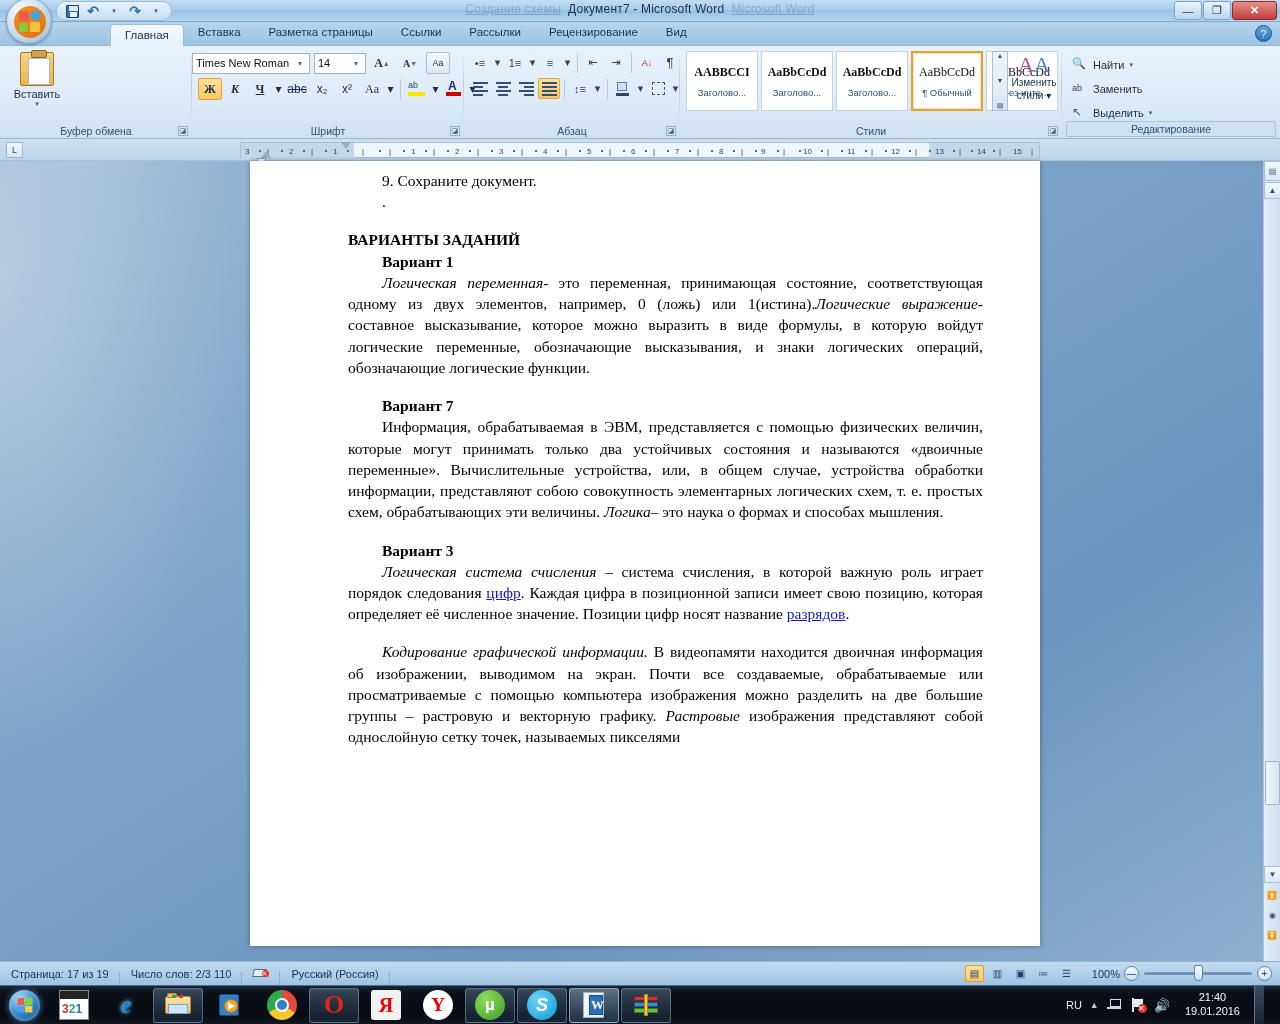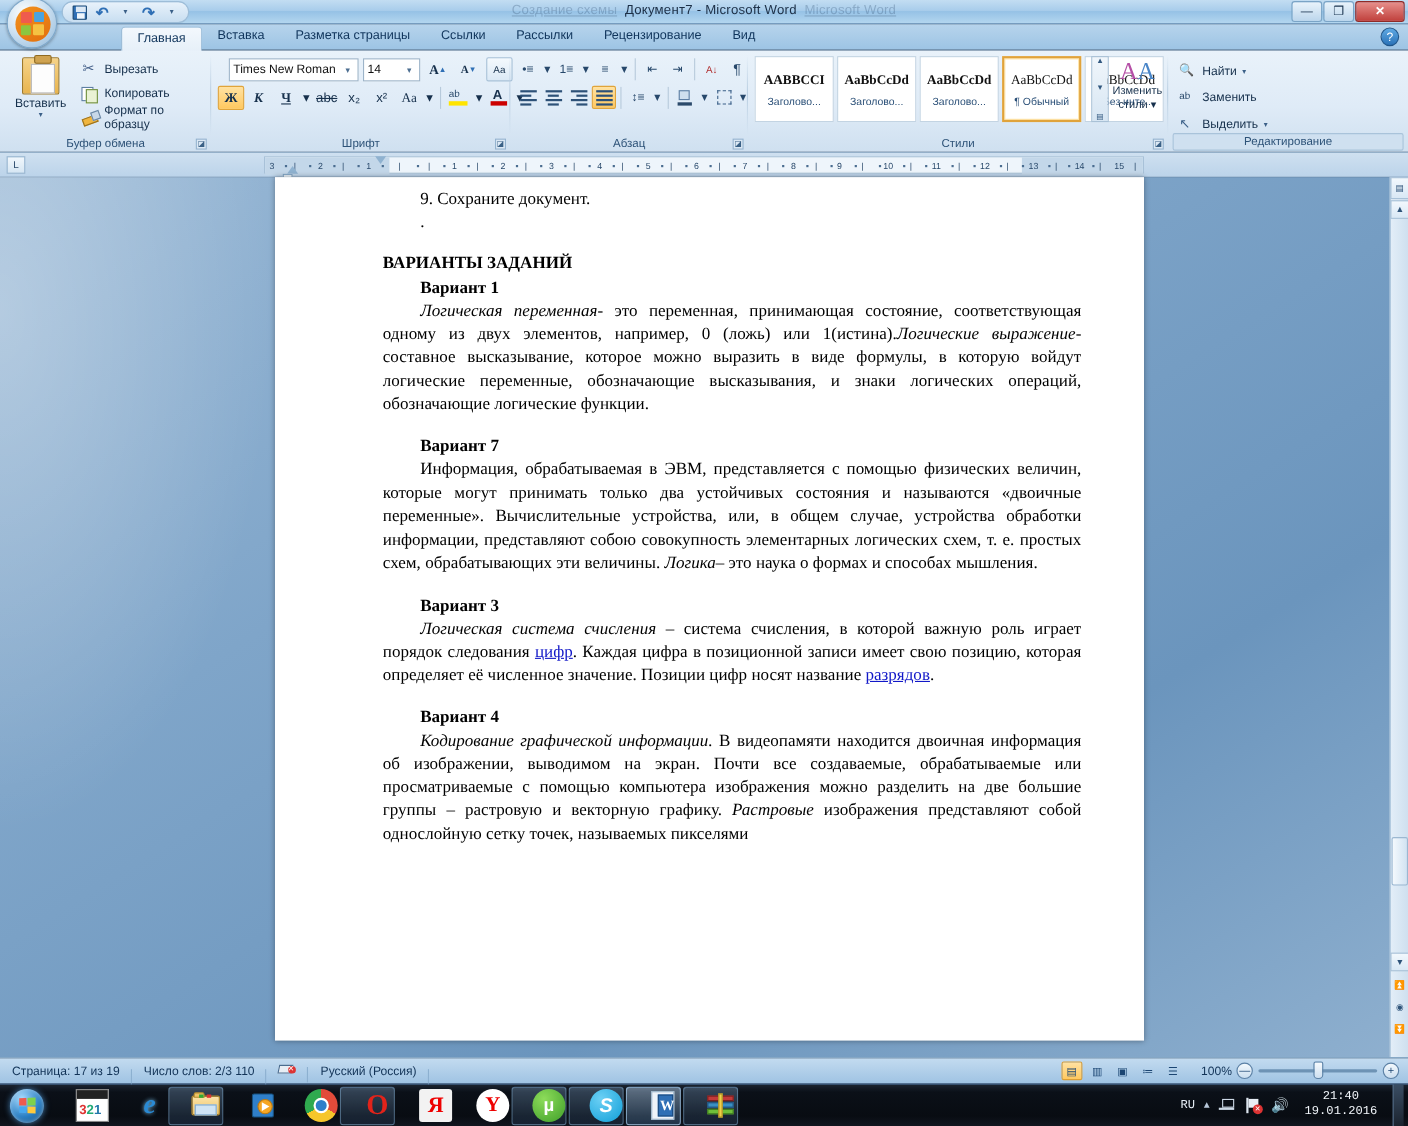--- a/index.html
+++ b/index.html
@@ -91,21 +91,21 @@
   .ico16{ width:16px; height:16px; display:inline-block; position:relative; }
   .ic-scissors:before{content:"✂";font-size:13px;color:#46618a;position:absolute;left:1px;top:-1px;}
   .ic-copy{ }
   .ic-copy:before{content:"";position:absolute;left:0;top:2px;width:9px;height:11px;background:#fff;border:1px solid #5d7fa4;}
   .ic-copy:after{content:"";position:absolute;left:4px;top:4px;width:9px;height:11px;background:#e9f2d4;border:1px solid #6f8f3f;}
   .ic-brush:before{content:"";position:absolute;left:1px;top:7px;width:12px;height:5px;background:#f0b53e;border:1px solid #9a7220;transform:rotate(-20deg);}
   .ic-brush:after{content:"";position:absolute;left:9px;top:2px;width:6px;height:6px;background:#c8d8e8;border:1px solid #6b88a5;transform:rotate(-20deg);}
 
   
   .g-font{ left:192px; width:272px; }
-  .fontrow1{ position:absolute; left:16px; top:6px; display:flex; align-items:center; gap:4px; }
+  .fontrow1{ position:absolute; left:0; top:6px; display:flex; align-items:center; gap:4px; }
   .combo{ height:21px; background:#fff; border:1px solid #9db4c9; display:flex; align-items:center;
           font-size:11px; color:#111; padding:0 3px; }
   .combo .cv{ flex:1; }
   .combo .cd{ width:12px; text-align:center; color:#4c6e91; font-size:8px; }
   .fbtn{ width:24px; height:22px; display:flex; align-items:center; justify-content:center;
          font-size:12px; color:#16304c; }
   .fbtn.on{ background:linear-gradient(to bottom,#ffe2a2,#ffc85f); border:1px solid #e0a43a; border-radius:2px; }
   .fontrow2{ position:absolute; left:6px; top:32px; display:flex; align-items:center; gap:1px; }
   .sep{ width:1px; height:20px; background:#b7cadb; margin:0 3px; }
   .bold-g{ font-weight:bold; font-family:"Liberation Serif",serif; }
@@ -238,29 +238,29 @@
             background:linear-gradient(to bottom,#1b2430 0%,#0b1018 18%,#080c12 75%,#11161f 100%);
             border-top:1px solid #4a6d95; display:flex; align-items:center; }
   .startorb{ width:48px; height:37px; display:flex; align-items:center; justify-content:center; }
   .startorb .ball{ width:31px;height:31px;border-radius:50%;
                    background:radial-gradient(circle at 35% 28%,#a8dcff,#2a7fc4 55%,#10436e 100%);
                    box-shadow:0 0 6px rgba(90,170,240,.7), inset 0 0 5px rgba(255,255,255,.5);
                    display:flex;align-items:center;justify-content:center;}
   .flag{ width:15px;height:14px;display:grid;grid-template-columns:1fr 1fr;grid-template-rows:1fr 1fr;gap:1px;transform:perspective(20px) rotateY(-8deg);}
   .flag i:nth-child(1){background:#ef5a4e;} .flag i:nth-child(2){background:#7fd14b;}
   .flag i:nth-child(3){background:#45a7ef;} .flag i:nth-child(4){background:#ffc93c;}
-  .tbitem{ width:50px; height:35px; margin:0 1px; display:flex; align-items:center; justify-content:flex-end;
+  .tbitem{ width:50px; height:35px; margin:0 1px; display:flex; align-items:center; justify-content:center;
            border-radius:3px; position:relative; }
   .tbitem.run{ background:linear-gradient(to bottom,rgba(150,190,230,.30),rgba(60,100,150,.18));
                border:1px solid rgba(150,200,240,.40); }
   .tbitem.act{ background:linear-gradient(to bottom,rgba(185,215,245,.48),rgba(80,130,180,.30));
                border:1px solid rgba(180,220,255,.60); }
   .ti{ width:30px; height:30px; position:relative; }
-  .tray{ margin-left:auto; display:flex; align-items:center; gap:8px; padding-right:4px;
-         color:#e7eef6; font-size:11px;font-family:Liberation Mono, monospace; }
+  .tray{ margin-left:auto; display:flex; align-items:center; gap:8px; padding-right:16px;
+         color:#e7eef6; font-size:11px; }
   .clock{ text-align:center; line-height:1.25; font-size:11px; color:#f2f6fb; padding:0 6px; }
   .showdesk{ width:10px; height:39px; background:linear-gradient(to bottom,#3a4d63,#1a222d);
              border-left:1px solid #5c7896; }
 </style>
 </head>
 <body>
 
 <div class="app">
 
   <div class="titlebar">
@@ -309,34 +309,20 @@
     <div class="help-btn">?</div>
   </div>
 
   <div class="ribbon">
 
     <div class="grp g-clip">
       <div class="paste">
         <div class="clipimg"></div>
         <div class="paste-lbl">Вставить</div>
         <div class="tiny-caret">▾</div>
-      </div>
-      <div class="clip-items">
-        <div class="clip-item">
-          <span class="ico16 ic-scissors"></span>
-          <span>Вырезать</span>
-        </div>
-        <div class="clip-item">
-          <span class="ico16 ic-copy"></span>
-          <span>Копировать</span>
-        </div>
-        <div class="clip-item">
-          <span class="ico16 ic-brush"></span>
-          <span>Формат по образцу</span>
-        </div>
       </div>
       <div class="grp-label">Буфер обмена</div>
       <div class="dlg">◪</div>
     </div>
 
     <div class="grp g-font">
       <div class="fontrow1">
         <div class="combo" style="width:118px;">
           <span class="cv">Times New Roman</span>
           <span class="cd">▾</span>
@@ -605,21 +591,20 @@
         <div class="sp"></div>
 
         <p class="indent bld">Вариант  7</p>
         <p class="indent"><span>Информация, обрабатываемая в ЭВМ, представляется с помощью физических величин, которые могут принимать только два устойчивых состояния и называются «двоичные переменные». Вычислительные устройства, или, в общем случае, устройства обработки информации, представляют собою совокупность элементарных логических схем, т. е. простых схем, обрабатывающих эти величины. </span><span class="itl">Логика</span><span>– это наука о формах и способах мышления.</span></p>
         <div class="sp"></div>
 
         <p class="indent bld">Вариант 3</p>
         <p class="indent"><span class="itl">Логическая система счисления</span><span> – система счисления, в которой важную роль играет порядок следования </span><a class="lnk">цифр</a><span>. Каждая цифра в позиционной записи имеет свою позицию, которая определяет её численное значение. Позиции цифр носят название </span><a class="lnk">разрядов</a><span>.</span></p>
         <div class="sp"></div>
 
-        <p class="indent bld">Вариант  4</p>
         <p class="indent"><span class="itl">Кодирование графической информации.</span><span> В видеопамяти находится двоичная информация об изображении, выводимом на экран. Почти все создаваемые, обрабатываемые или просматриваемые с помощью компьютера изображения можно разделить на две большие группы – растровую и векторную графику. </span><span class="itl">Растровые</span><span> изображения представляют собой однослойную сетку точек, называемых пикселями</span></p>
 
       </div>
     </div>
   </div>
 
   <div class="vsb">
     <div class="vsb-top">▤</div>
     <div class="vsb-up">▲</div>
     <div class="vsb-thumb"></div>

